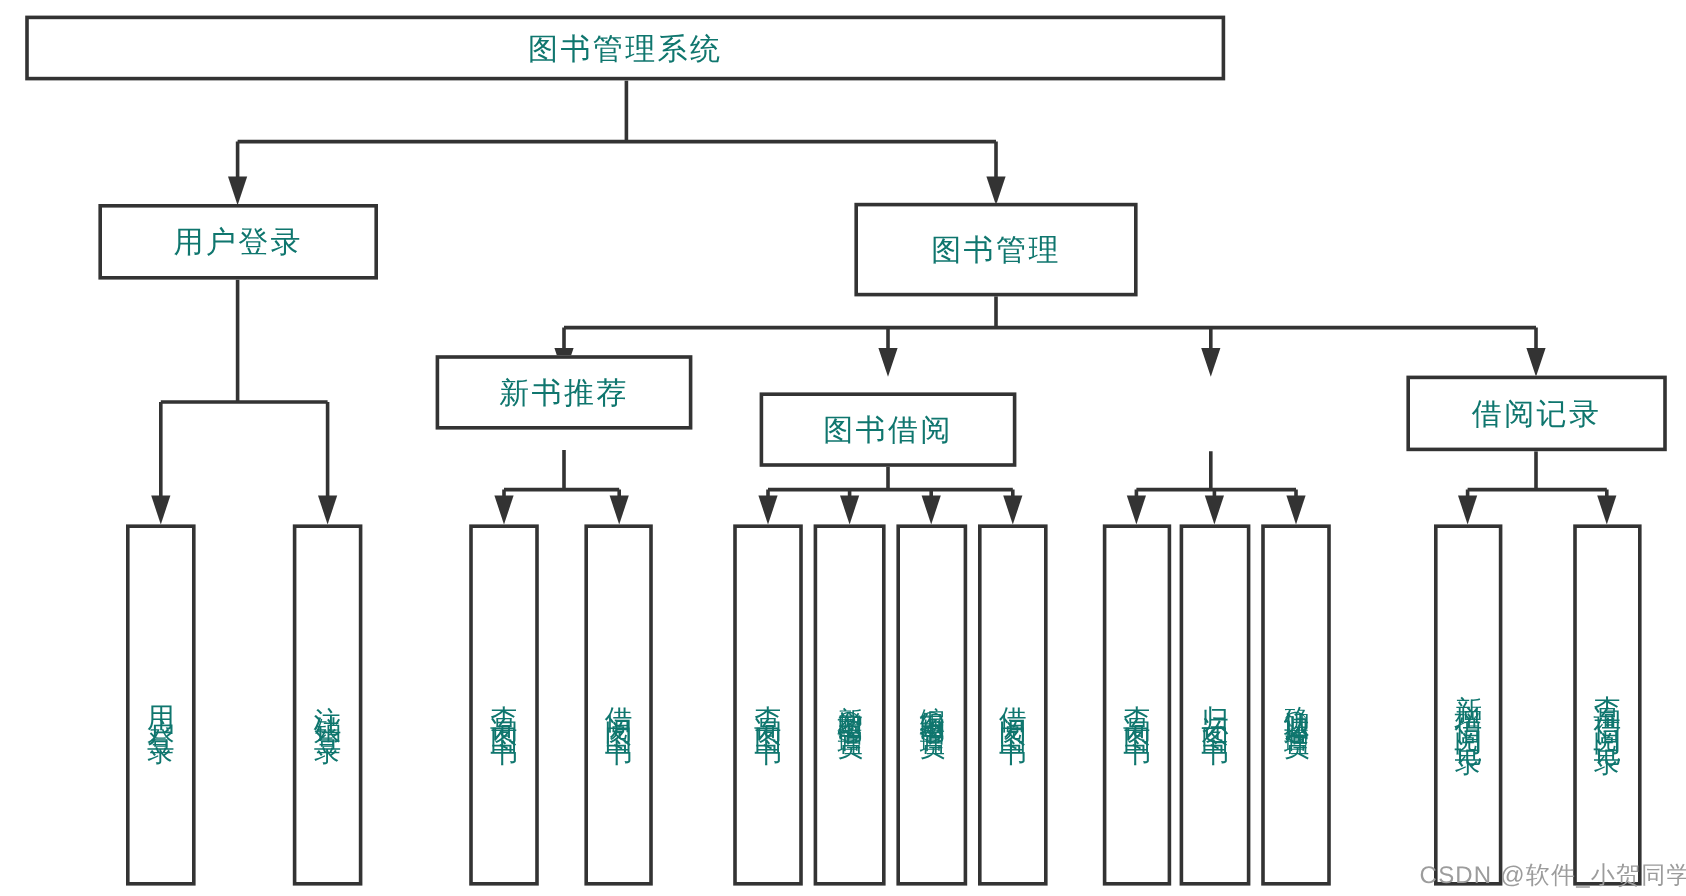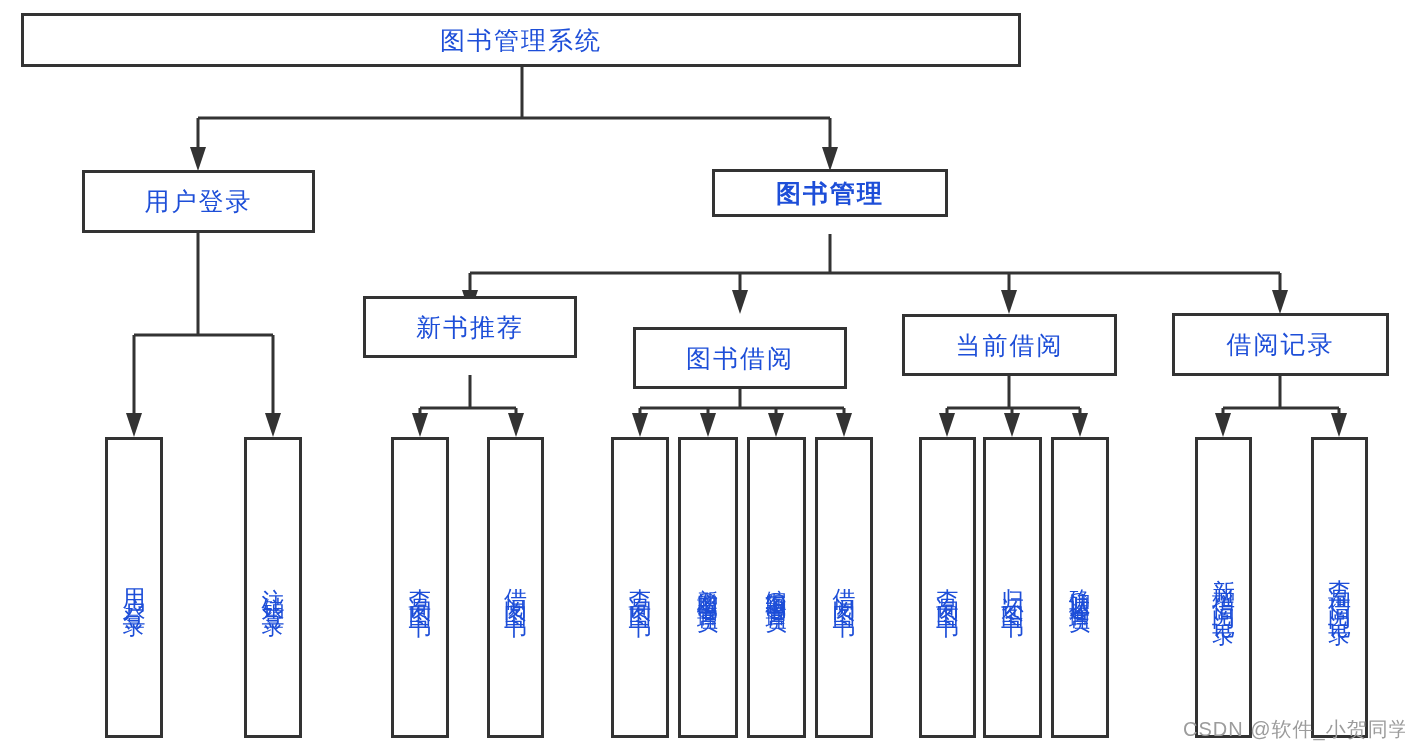--- a/index.html
+++ b/index.html
@@ -11,38 +11,38 @@
     font-family:"Liberation Sans","DejaVu Sans",sans-serif;
   }
   #wires{position:absolute;left:0;top:0;width:1405px;height:747px;}
   .ln{stroke:#333333;stroke-width:3;fill:none;}
   .ar{fill:#333333;stroke:none;}
   .box{
     position:absolute;
     box-sizing:border-box;
     background:#ffffff;
     border:3px solid #333333;
-    color:#1d4ed8;
+    color:#0f766e;
     display:flex;
     align-items:center;
     justify-content:center;
     z-index:2;
   }
   .h{font-size:25px;letter-spacing:2px;white-space:nowrap;}
   .v{
     writing-mode:vertical-rl;
     font-size:23px;
     letter-spacing:9px;
     line-height:1;
   }
   .v.long{font-size:21px;letter-spacing:3.5px;}
   
   #b-root{left:21px;top:13px;width:1000px;height:54px;}
   #b-login{left:82px;top:170px;width:233px;height:63px;}
-  #b-mgmt{left:712px;top:169px;width:236px;height:48px;font-weight:bold;}
+  #b-mgmt{left:712px;top:169px;width:236px;height:78px;}
   #b-newrec{left:363px;top:296px;width:214px;height:62px;}
   #b-borrow{left:633px;top:327px;width:214px;height:62px;}
   #b-current{left:902px;top:314px;width:215px;height:62px;}
   #b-record{left:1172px;top:313px;width:217px;height:63px;}
   #l-1{left:105px;top:437px;width:58px;height:301px;}
   #l-2{left:244px;top:437px;width:58px;height:301px;}
   #l-3{left:391px;top:437px;width:58px;height:301px;}
   #l-4{left:487px;top:437px;width:57px;height:301px;}
   #l-5{left:611px;top:437px;width:58px;height:301px;}
   #l-6{left:678px;top:437px;width:60px;height:301px;}
@@ -107,21 +107,20 @@
     </g>
   </svg>
 
   <div class="box h" id="b-root">图书管理系统</div>
 
   <div class="box h" id="b-login">用户登录</div>
   <div class="box h" id="b-mgmt">图书管理</div>
 
   <div class="box h" id="b-newrec">新书推荐</div>
   <div class="box h" id="b-borrow">图书借阅</div>
-  <div class="box h" id="b-current">当前借阅</div>
   <div class="box h" id="b-record">借阅记录</div>
 
   <div class="box v" id="l-1">用户登录</div>
   <div class="box v" id="l-2">注销登录</div>
 
   <div class="box v" id="l-3">查询图书</div>
   <div class="box v" id="l-4">借阅图书</div>
 
   <div class="box v" id="l-5">查询图书</div>
   <div class="box v long" id="l-6">新增图书（管理员）</div>

